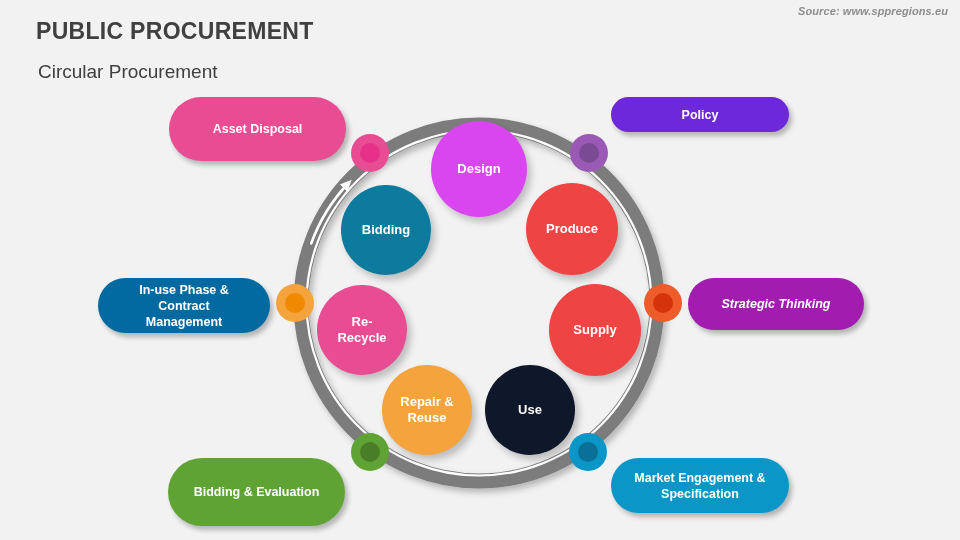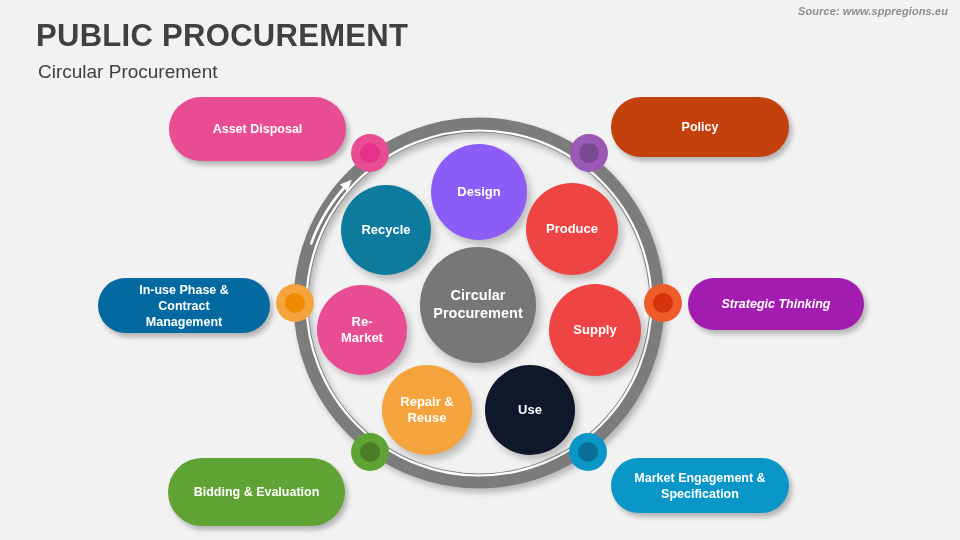--- a/index.html
+++ b/index.html
@@ -31,21 +31,21 @@
     font-style: italic;
     font-weight: bold;
     color: #8d8d8d;
     letter-spacing: 0.1px;
     white-space: nowrap;
   }
   #page-title {
     position: absolute;
     left: 36px;
     top: 18px;
-    font-size: 31px;
+    font-size: 23px;
     font-weight: bold;
     color: #404040;
     letter-spacing: 0.3px;
     white-space: nowrap;
   }
   #page-subtitle {
     position: absolute;
     left: 38px;
     top: 61px;
     font-size: 19px;
@@ -144,29 +144,29 @@
         <marker id="arrowHead" viewBox="0 0 10 10" refX="6" refY="5" markerWidth="5" markerHeight="5" orient="auto-start-reverse">
           <path d="M 0 1 L 9 5 L 0 9 z" fill="#ffffff"></path>
         </marker>
       </defs>
       <circle id="ring-band" cx="479" cy="303" r="178" fill="none" stroke="#7b7b7b" stroke-width="15" filter="url(#ringShadow)"></circle>
       <circle id="ring-inner-line" cx="479" cy="303" r="172.5" fill="none" stroke="#ffffff" stroke-width="2.2"></circle>
       <path id="ring-arrow" d="M 311.2 243.5 A 172.5 172.5 0 0 1 349.0 182.5" fill="none" stroke="#ffffff" stroke-width="2.6" stroke-linecap="round" marker-end="url(#arrowHead)"></path>
     </svg>
 
     <div id="bubbles">
-        <div class="bubble" style="left: 431px; top: 144px; width: 96px; height: 96px; background: #8b5cf6;">Design</div>
+        <div class="bubble" style="left: 431px; top: 121px; width: 96px; height: 96px; background: #d946ef;">Design</div>
         <div class="bubble" style="left: 526px; top: 183px; width: 92px; height: 92px; background: #ef4444;">Produce</div>
         <div class="bubble" style="left: 549px; top: 284px; width: 92px; height: 92px; background: #ef4444;">Supply</div>
         <div class="bubble" style="left: 485px; top: 365px; width: 90px; height: 90px; background: #0f172a;">Use</div>
         <div class="bubble" style="left: 382px; top: 365px; width: 90px; height: 90px; background: rgb(245, 163, 60);">Repair &amp;
 Reuse</div>
         <div class="bubble" style="left: 317px; top: 285px; width: 90px; height: 90px; background: rgb(232, 76, 147);">Re-
-Market</div>
-        <div class="bubble" style="left: 341px; top: 185px; width: 90px; height: 90px; background: rgb(12, 123, 158);">Recycle</div>
+Recycle</div>
+        <div class="bubble" style="left: 341px; top: 185px; width: 90px; height: 90px; background: rgb(12, 123, 158);">Bidding</div>
       </div>
     <div id="nodes">
         <div class="node" style="left: 351px; top: 134px; width: 38px; height: 38px; background: rgb(232, 76, 147);">
           <span class="node-core" style="width: 20px; height: 20px; background: rgb(230, 48, 138);"></span>
         </div>
         <div class="node" style="left: 570px; top: 134px; width: 38px; height: 38px; background: rgb(155, 89, 182);">
           <span class="node-core" style="width: 20px; height: 20px; background: rgb(123, 74, 149);"></span>
         </div>
         <div class="node" style="left: 644px; top: 284px; width: 38px; height: 38px; background: rgb(238, 92, 43);">
           <span class="node-core" style="width: 20px; height: 20px; background: rgb(213, 52, 10);"></span>
@@ -176,25 +176,23 @@
         </div>
         <div class="node" style="left: 351px; top: 433px; width: 38px; height: 38px; background: rgb(95, 163, 53);">
           <span class="node-core" style="width: 20px; height: 20px; background: rgb(74, 125, 40);"></span>
         </div>
         <div class="node" style="left: 276px; top: 284px; width: 38px; height: 38px; background: rgb(245, 163, 60);">
           <span class="node-core" style="width: 20px; height: 20px; background: rgb(239, 138, 0);"></span>
         </div>
       </div>
     <div id="pills">
         <div class="pill" style="left: 169px; top: 97px; width: 177px; height: 64px; background: rgb(232, 76, 147);">Asset Disposal</div>
-        <div class="pill" style="left: 611px; top: 97px; width: 178px; height: 60px; background: #c2410c;">Policy</div>
+        <div class="pill" style="left: 611px; top: 97px; width: 178px; height: 35px; background: #6d28d9;">Policy</div>
         <div class="pill" style="left: 688px; top: 278px; width: 176px; height: 52px; background: #a21caf; font-style: italic;">Strategic Thinking</div>
         <div class="pill" style="left: 611px; top: 458px; width: 178px; height: 55px; background: rgb(11, 150, 200);">Market Engagement &amp;
 Specification</div>
         <div class="pill" style="left: 168px; top: 458px; width: 177px; height: 68px; background: rgb(95, 163, 53);">Bidding &amp; Evaluation</div>
         <div class="pill" style="left: 98px; top: 278px; width: 172px; height: 55px; background: #0369a1;">In-use Phase &amp; Contract
 Management</div>
       </div>
 
-    <div class="bubble hub" id="hub-circle" style="left: 420px; top: 247px; width: 116px; height: 116px; background: rgb(119, 119, 119);">Circular
-Procurement</div>
   </div>
 </div>
 
 </body></html>

